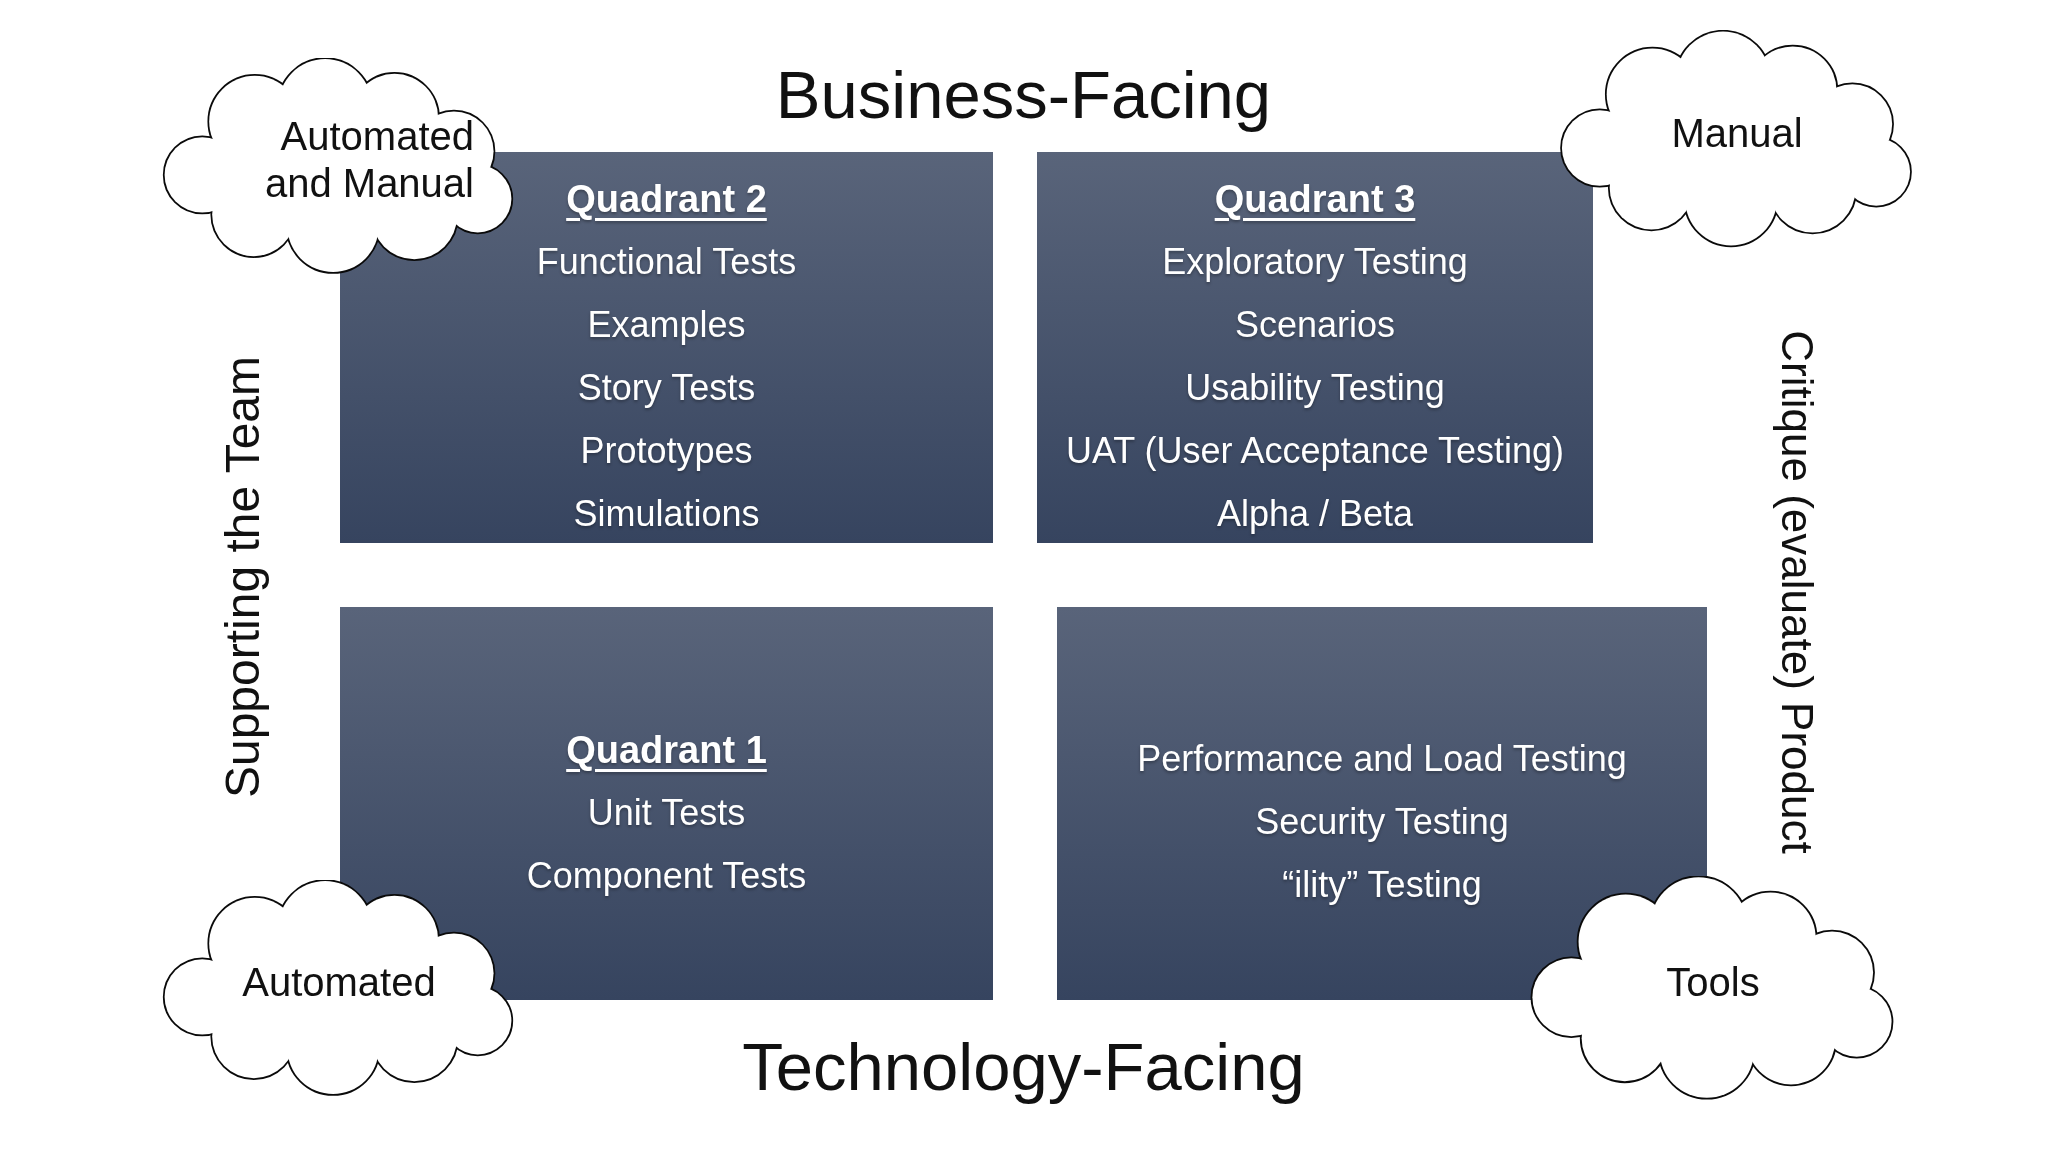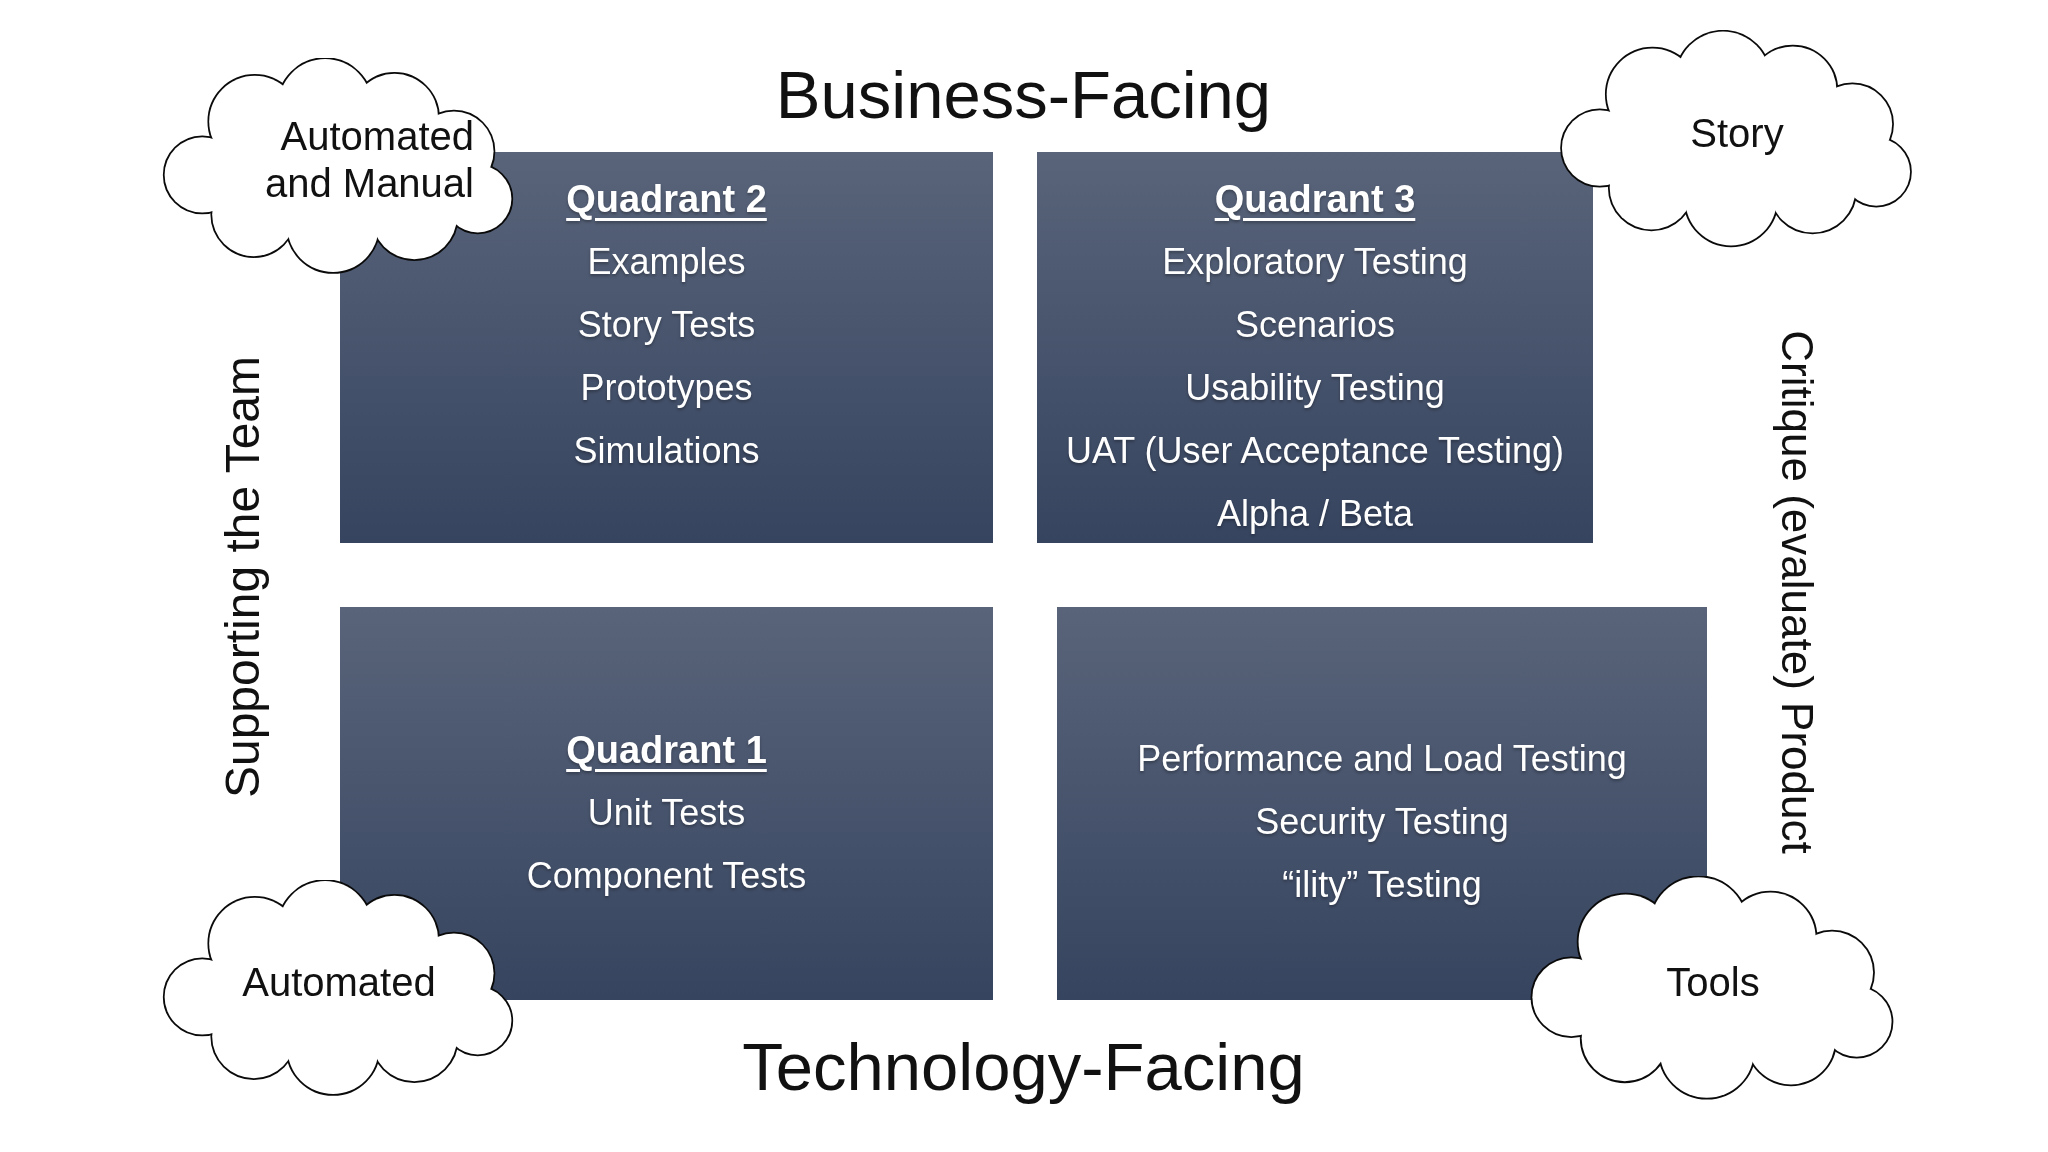--- a/index.html
+++ b/index.html
@@ -127,20 +127,21 @@
 
 <div class="stage">
 
   <div class="axis-label axis-top">Business-Facing</div>
   <div class="axis-label axis-bottom">Technology-Facing</div>
   <div class="axis-label axis-left">Supporting the Team</div>
   <div class="axis-label axis-right">Critique (evaluate) Product</div>
 
   <section class="quad q-top-left pos-top">
     <h2>Quadrant 2</h2>
+    <div class="item">Functional Tests</div>
     <div class="item">Examples</div>
     <div class="item">Story Tests</div>
     <div class="item">Prototypes</div>
     <div class="item">Simulations</div>
   </section>
 
   <section class="quad q-top-right pos-top">
     <h2>Quadrant 3</h2>
     <div class="item">Exploratory Testing</div>
     <div class="item">Scenarios</div>
@@ -167,21 +168,21 @@
       <use href="#cloud-cover" class="cloud-body"></use>
     </svg>
     <div class="cloud-label">Automated and Manual</div>
   </div>
 
   <div class="cloud cloud-tr">
     <svg viewBox="0 0 380 220">
       <use href="#cloud-ring" class="cloud-outline"></use>
       <use href="#cloud-cover" class="cloud-body"></use>
     </svg>
-    <div class="cloud-label">Story</div>
+    <div class="cloud-label">Manual</div>
   </div>
 
   <div class="cloud cloud-bl">
     <svg viewBox="0 0 380 220">
       <use href="#cloud-ring" class="cloud-outline"></use>
       <use href="#cloud-cover" class="cloud-body"></use>
     </svg>
     <div class="cloud-label">Automated</div>
   </div>
 

